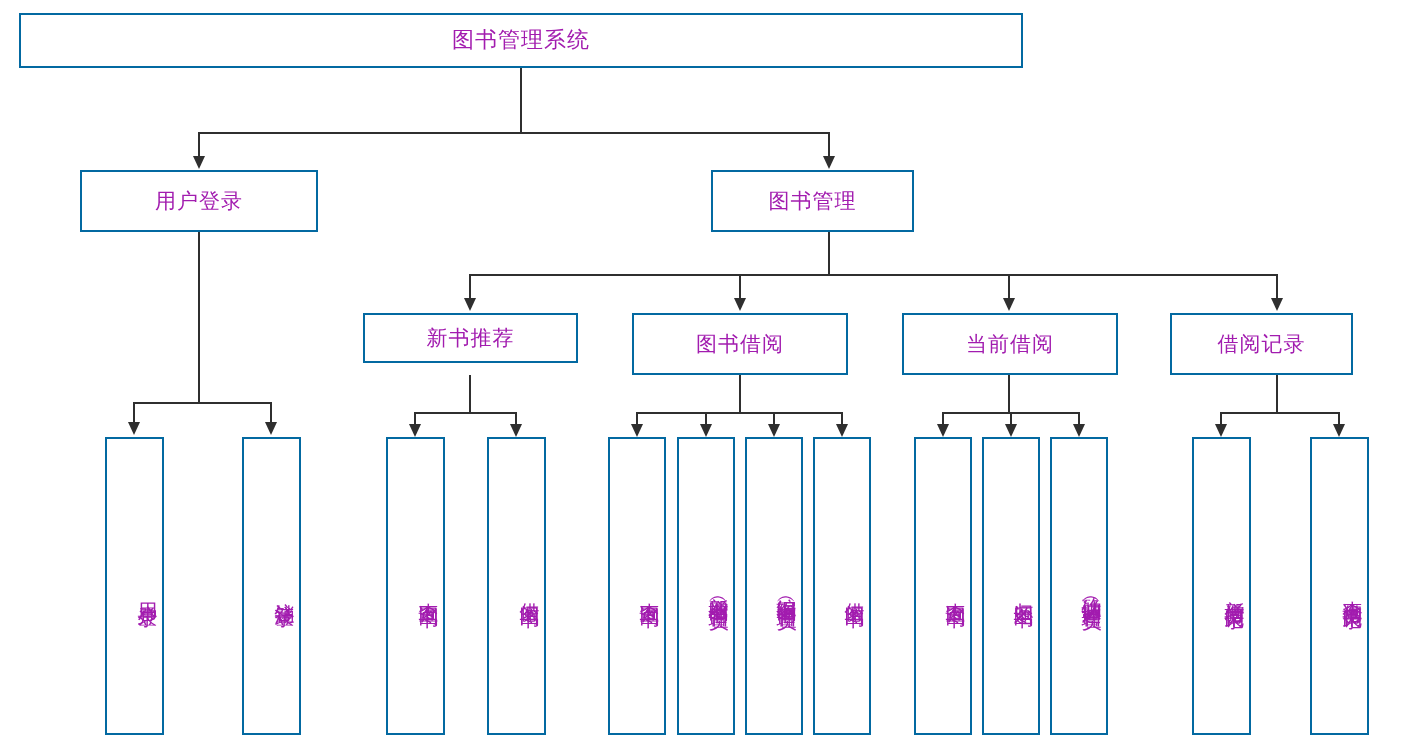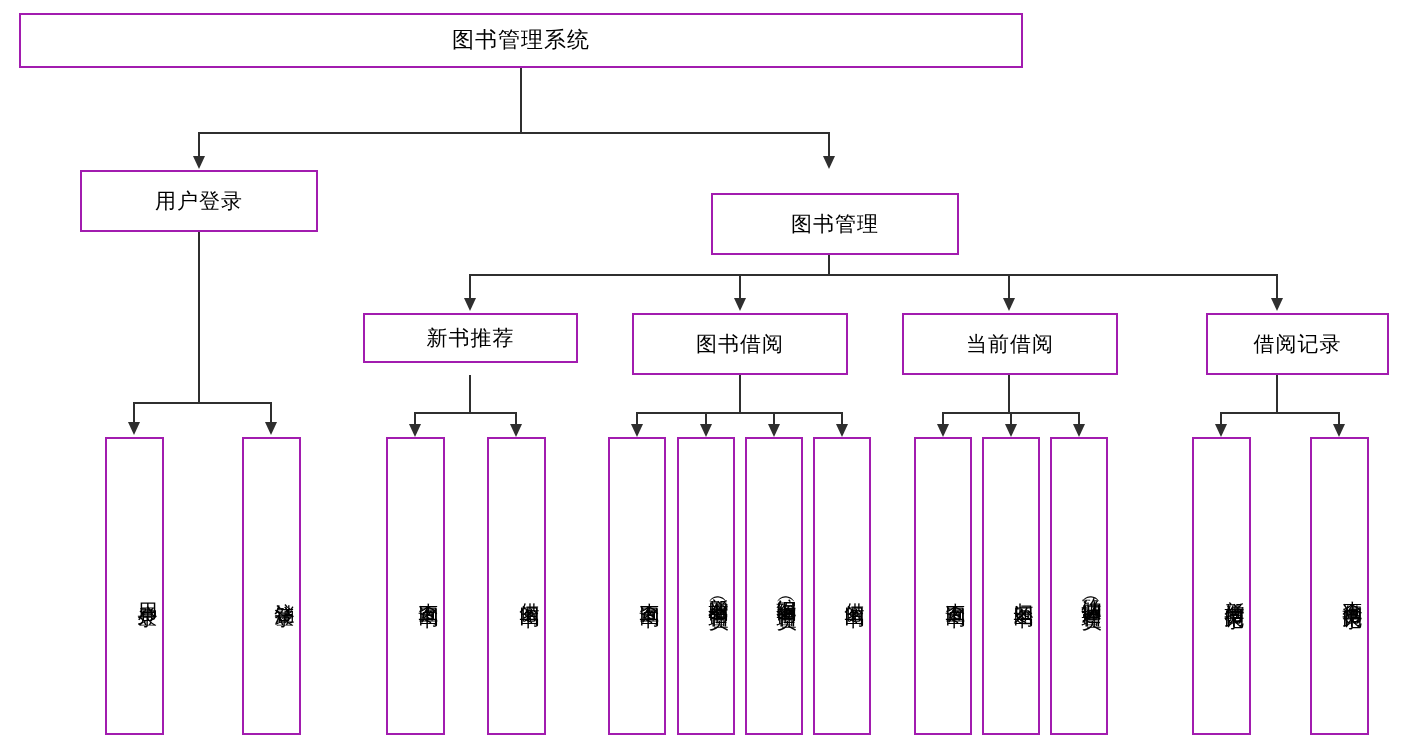--- a/index.html
+++ b/index.html
@@ -15,25 +15,25 @@
     width: 1405px;
     height: 747px;
     background: #ffffff;
     overflow: hidden;
   }
   
   .node {
     position: absolute;
     box-sizing: border-box;
     background: #ffffff;
-    border: 2px solid #a21caf;
+    border: 2px solid #0369a1;
     display: flex;
     align-items: center;
     justify-content: center;
-    color: #000000;
+    color: #a21caf;
   }
   .node.horizontal {
     font-size: 21px;
     letter-spacing: 1px;
     line-height: 1.2;
   }
   .node.root {
     font-size: 22px;
   }
   
@@ -142,26 +142,26 @@
     <div class="hline" style="left:1220px; top:412px; width:119px;"></div>
     <div class="vline" style="left:1220px; top:412px; height:14px;"></div>
     <div class="arrow" style="left:1215px; top:424px;"></div>
     <div class="vline" style="left:1338px; top:412px; height:14px;"></div>
     <div class="arrow" style="left:1333px; top:424px;"></div>
   </div>
 
   <div class="node horizontal root" style="left:19px; top:13px; width:1004px; height:55px;">图书管理系统</div>
 
   <div class="node horizontal" style="left:80px; top:170px; width:238px; height:62px;">用户登录</div>
-  <div class="node horizontal" style="left:711px; top:170px; width:248px; height:62px;margin-top:23px;">图书管理</div>
+  <div class="node horizontal" style="left:711px; top:170px; width:203px; height:62px;">图书管理</div>
 
   <div class="node horizontal" style="left:363px; top:313px; width:215px; height:50px;">新书推荐</div>
   <div class="node horizontal" style="left:902px; top:313px; width:216px; height:62px;">当前借阅</div>
   <div class="node horizontal" style="left:632px; top:313px; width:216px; height:62px;">图书借阅</div>
-  <div class="node horizontal" style="left:1170px; top:313px; width:183px; height:62px;margin-left:36px;">借阅记录</div>
+  <div class="node horizontal" style="left:1170px; top:313px; width:183px; height:62px;">借阅记录</div>
 
   <div class="node vertical" style="left:105px; top:437px; width:59px; height:298px;">用户登录</div>
   <div class="node vertical" style="left:242px; top:437px; width:59px; height:298px;">注销登录</div>
 
   <div class="node vertical" style="left:386px; top:437px; width:59px; height:298px;">查询图书</div>
   <div class="node vertical" style="left:487px; top:437px; width:59px; height:298px;">借阅图书</div>
 
   <div class="node vertical" style="left:608px; top:437px; width:58px; height:298px;">查询图书</div>
   <div class="node vertical" style="left:677px; top:437px; width:58px; height:298px;">新增图书（管理员）</div>
   <div class="node vertical" style="left:745px; top:437px; width:58px; height:298px;">编辑图书（管理员）</div>

